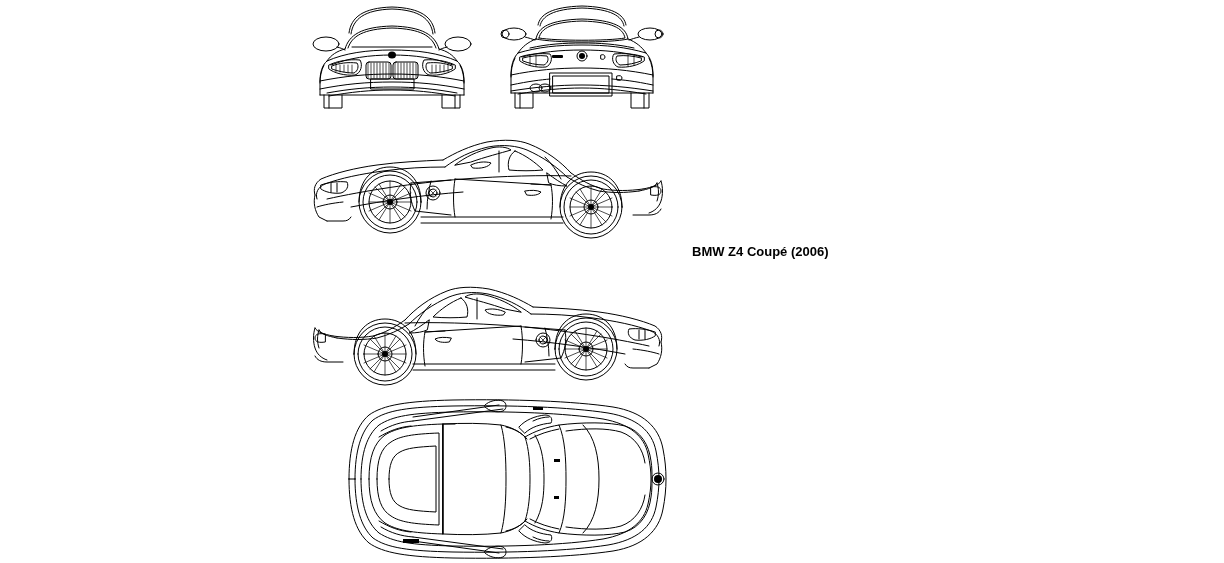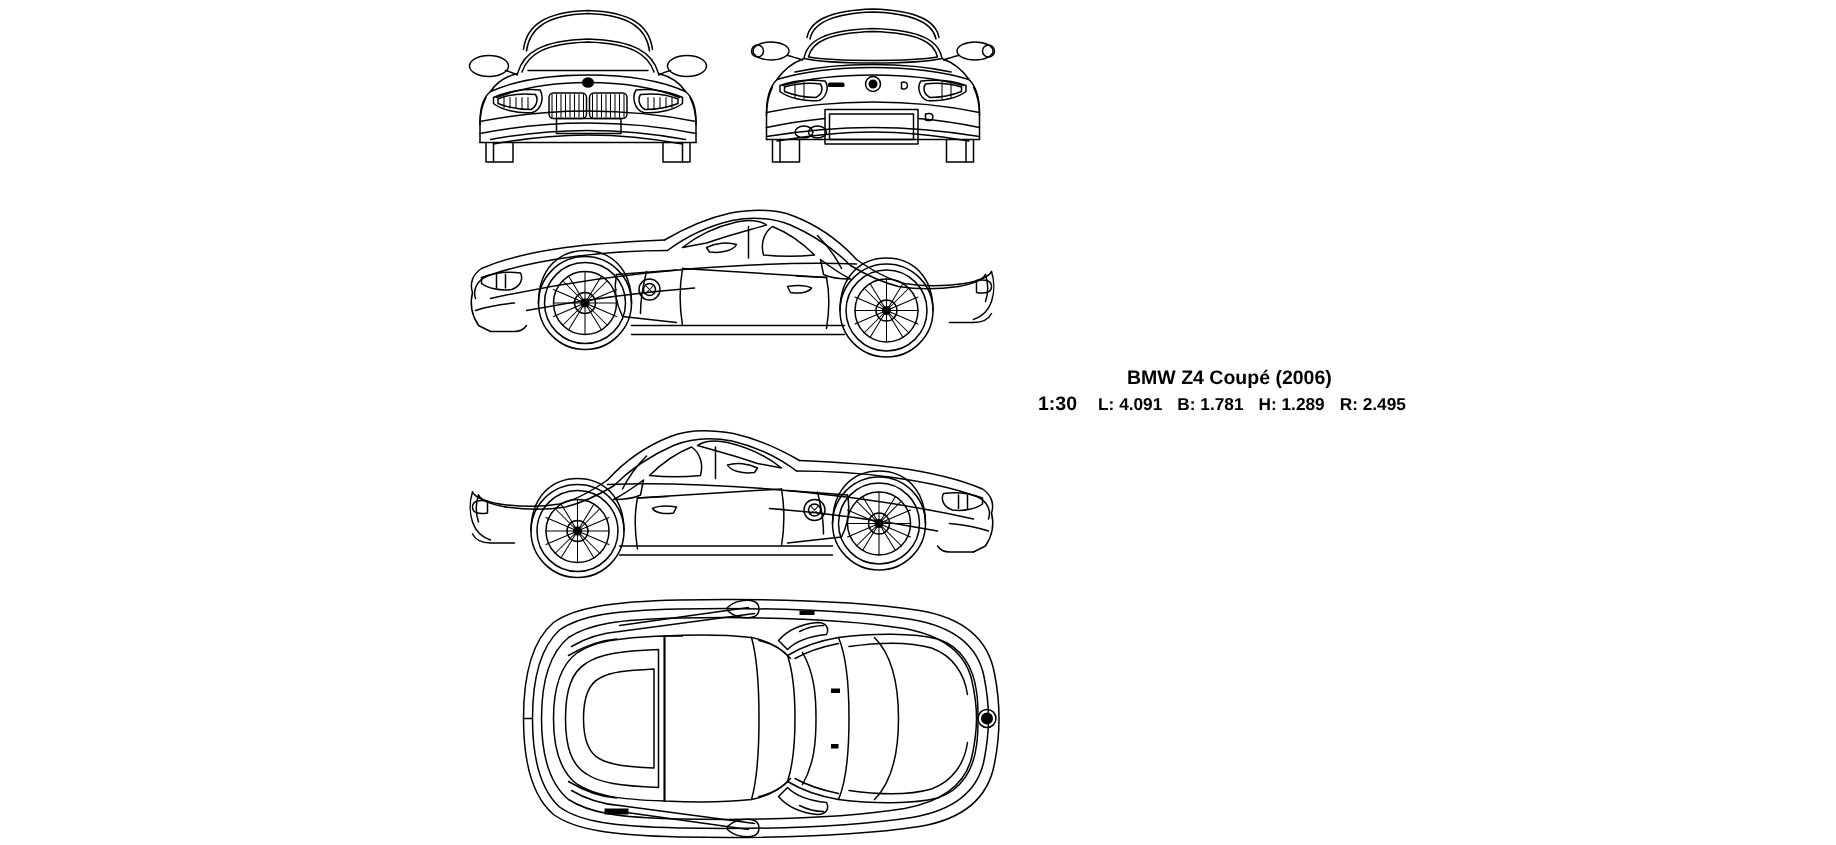--- a/index.html
+++ b/index.html
@@ -415,18 +415,15 @@
       <rect class="fillblk" x="251" y="99" width="5" height="3"></rect>
       <circle class="fillblk" cx="355" cy="82" r="4"></circle>
       <circle class="ln" cx="355" cy="82" r="6"></circle>
       <path class="ln" d="M46,82 L52,82"></path>
       <path class="ln" d="M140,27 C144,27 148,27 152,27"></path>
     </g>
   </svg>
 
   <div id="title-block">
     <div id="model-title">BMW Z4 Coupé (2006)</div>
-    <div id="spec-line">
-      <span id="scale-item">1:30</span><span class="spec-item"><span>L:</span>&nbsp;<span>4.091</span></span><span class="spec-item"><span>B:</span>&nbsp;<span>1.781</span></span><span class="spec-item"><span>H:</span>&nbsp;<span>1.289</span></span><span class="spec-item"><span>R:</span>&nbsp;<span>2.495</span></span>
-    </div>
   </div>
 
 </div>
 
 </body></html>

